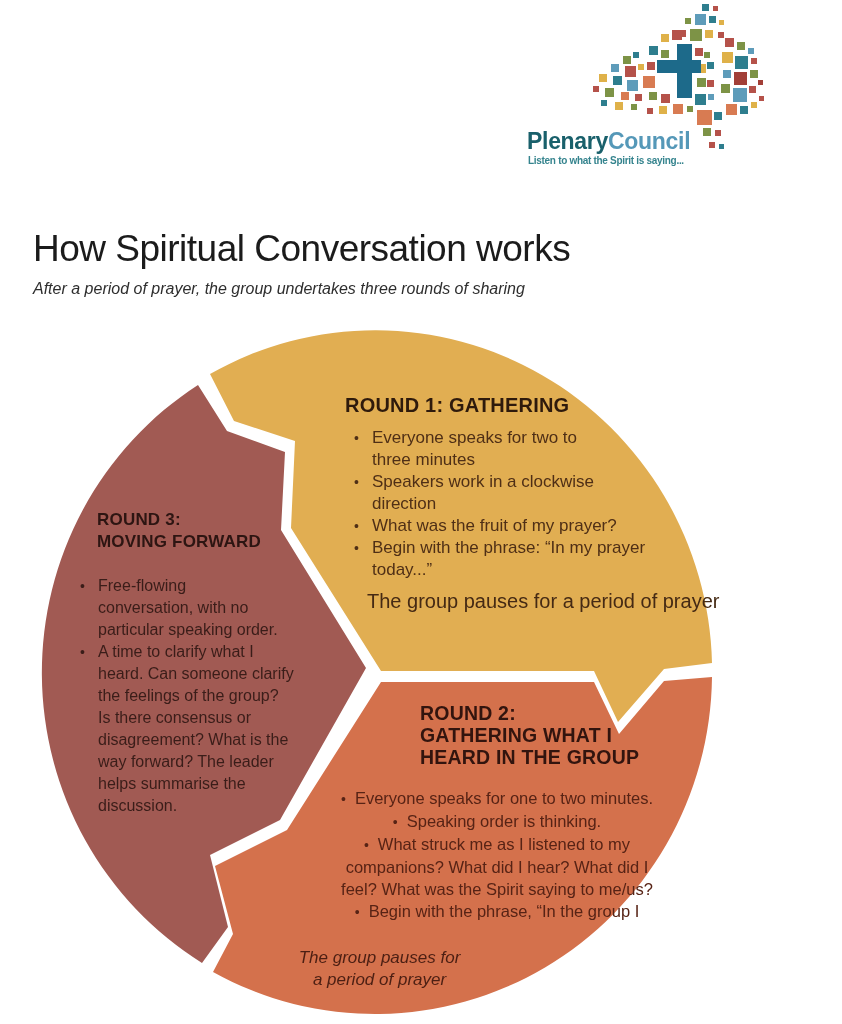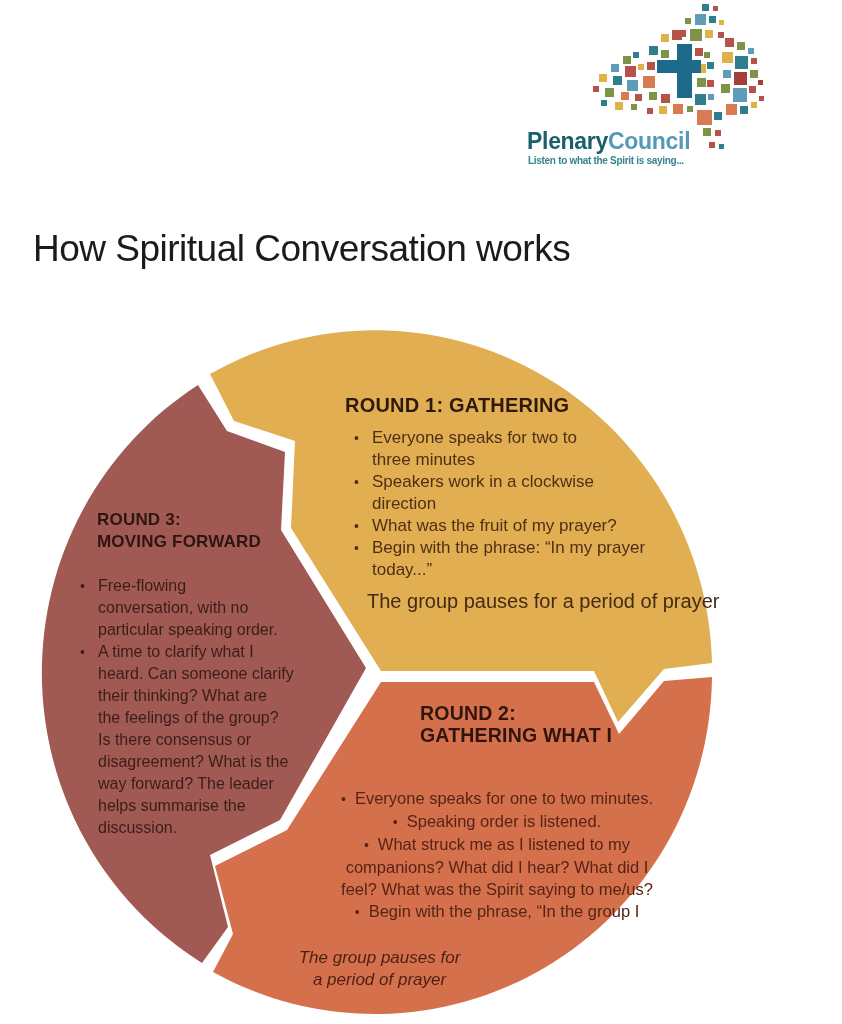--- a/index.html
+++ b/index.html
@@ -123,20 +123,21 @@
         <div style="left: 92px; top: 42px; width: 15px; height: 54px; background: rgb(29, 106, 138);"></div>
         <div style="left: 72px; top: 58px; width: 44px; height: 13px; background: rgb(29, 106, 138);"></div>
       </div>
     <div id="wordmark">
       <span id="wm1">Plenary</span><span id="wm2">Council</span>
     </div>
     <div id="tagline">Listen to what the Spirit is saying...</div>
   </div>
 
   <div id="doc-title">How Spiritual Conversation works</div>
+  <div id="doc-subtitle">After a period of prayer, the group undertakes three rounds of sharing</div>
 
   <svg id="wheel" viewBox="0 0 842 694">
     <path d="M 210,44 A 337 341 0 0 1 712,333 L 664,339 L 618,392 L 594,341 L 381,341 L 291,198 L 295,111 L 234,91 Z" fill="#E1AE52"></path>
     <path d="M 198,55 A 337 341 0 0 0 202,633 L 228,597 L 210,525 L 280,490 L 366,338 L 281,200 L 285,122 L 227,101 Z" fill="#A15A53"></path>
     <path d="M 381,352 L 594,352 L 619,404 L 664,351 L 712,347 A 337 341 0 0 1 213,642 L 233,604 L 215,536 L 287,500 Z" fill="#D4714C"></path>
   </svg>
 
   <div id="r1-title" class="seg-text seg-title">ROUND 1: GATHERING</div>
   <div id="r1-body" class="seg-text seg-left">
       <div class="tline"><span class="bud">•</span><span>Everyone speaks for two to</span></div>
@@ -152,36 +153,36 @@
   <div id="r3-title" class="seg-text seg-title">
       <div class="tline">ROUND 3:</div>
       <div class="tline">MOVING FORWARD</div>
     </div>
   <div id="r3-body" class="seg-text seg-left">
       <div class="tline"><span class="bud">•</span><span>Free-flowing</span></div>
       <div class="tline"><span>conversation, with no</span></div>
       <div class="tline"><span>particular speaking order.</span></div>
       <div class="tline"><span class="bud">•</span><span>A time to clarify what I</span></div>
       <div class="tline"><span>heard. Can someone clarify</span></div>
-      <div class="tline"><span>their thinking? What are</span></div>
       <div class="tline"><span>the feelings of the group?</span></div>
       <div class="tline"><span>Is there consensus or</span></div>
       <div class="tline"><span>disagreement? What is the</span></div>
       <div class="tline"><span>way forward? The leader</span></div>
       <div class="tline"><span>helps summarise the</span></div>
       <div class="tline"><span>discussion.</span></div>
     </div>
 
   <div id="r2-title" class="seg-text seg-title">
       <div class="tline">ROUND 2:</div>
       <div class="tline">GATHERING WHAT I</div>
+      <div class="tline">HEARD IN THE GROUP</div>
     </div>
   <div id="r2-body" class="seg-text seg-center">
       <div class="tline"><span class="bud">•</span><span>Everyone speaks for one to two minutes.</span></div>
-      <div class="tline"><span class="bud">•</span><span>Speaking order is listened.</span></div>
+      <div class="tline"><span class="bud">•</span><span>Speaking order is thinking.</span></div>
       <div class="tline"><span class="bud">•</span><span>What struck me as I listened to my</span></div>
       <div class="tline"><span>companions? What did I hear? What did I</span></div>
       <div class="tline"><span>feel? What was the Spirit saying to me/us?</span></div>
       <div class="tline"><span class="bud">•</span><span>Begin with the phrase, “In the group I</span></div>
     </div>
   <div id="r2-pause" class="seg-text">
       <div class="tline">The group pauses for</div>
       <div class="tline">a period of prayer</div>
     </div>
 

